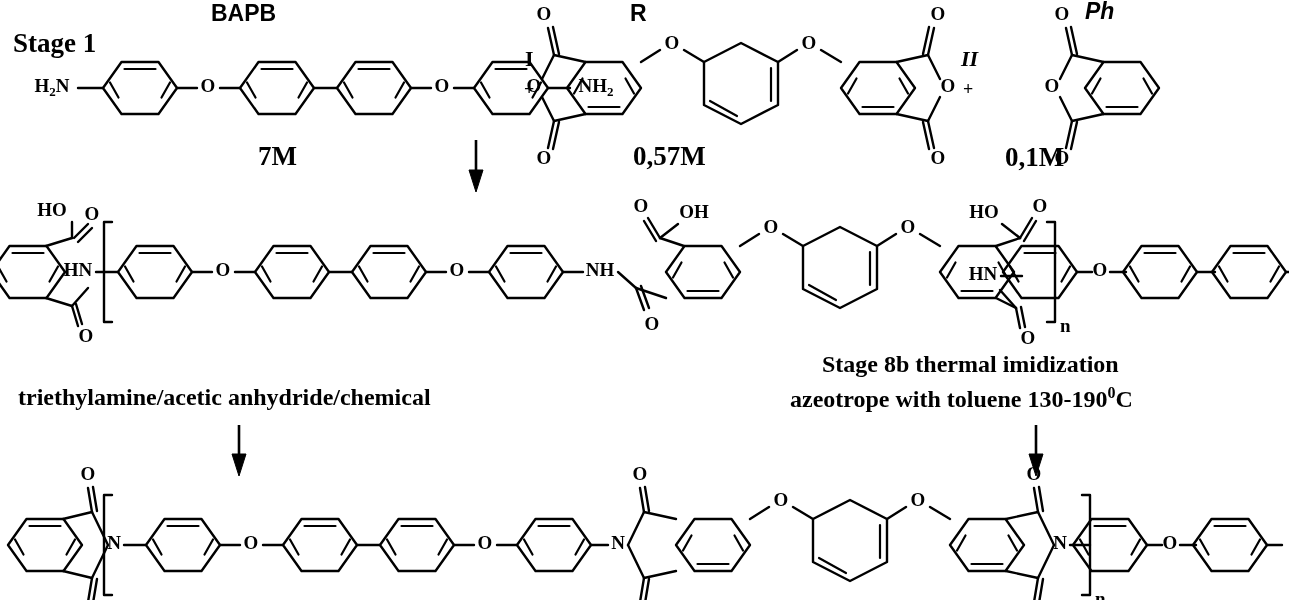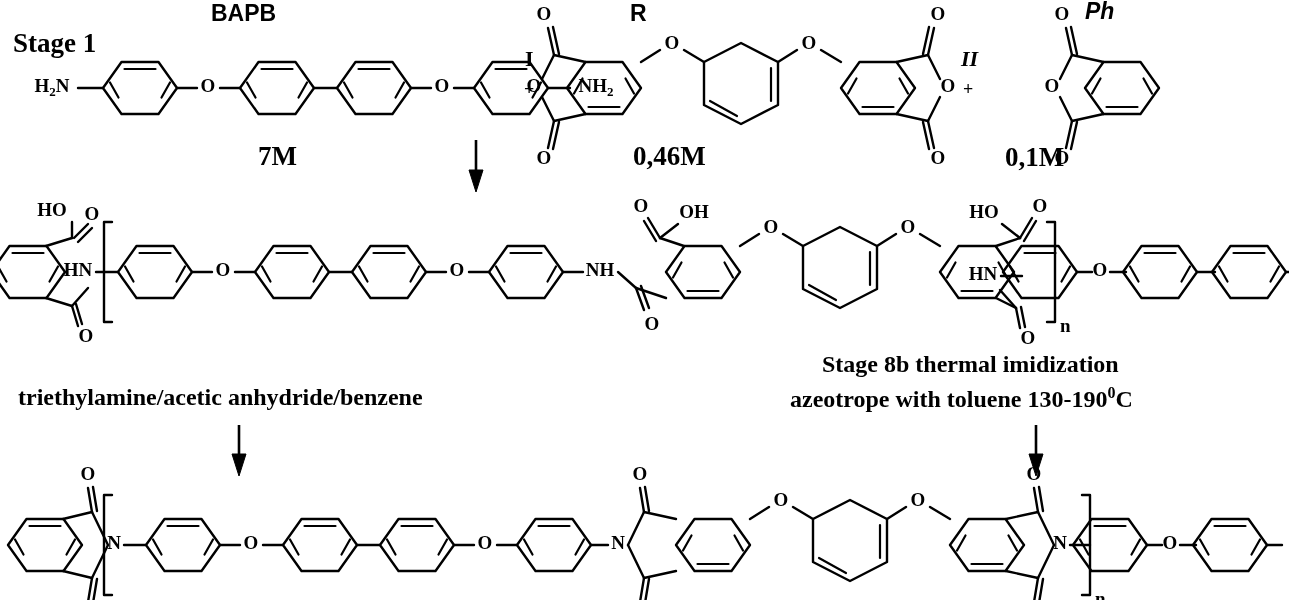--- a/index.html
+++ b/index.html
@@ -366,21 +366,21 @@
       <text class="atom" x="1170" y="545">O</text>
       <path class="bond" stroke-width="2.4" d="M 1180,545 L 1196,545"></path>
       <g transform="translate(1230,545)">
           <use href="#benzene"></use>
         </g>
       <path class="bond" stroke-width="2.4" d="M 1267,545 L 1282,545"></path>
     </g>
   </svg>
 
   <div class="lbl serif-b conc" style="left:258px;top:143px;">7M</div>
-  <div class="lbl serif-b conc" style="left:633px;top:143px;">0,46M</div>
+  <div class="lbl serif-b conc" style="left:633px;top:143px;">0,57M</div>
   <div class="lbl serif-b conc" style="left:1005px;top:144px;">0,1M</div>
 
-  <div class="lbl serif-b cond" style="left:18px;top:385px;">triethylamine/acetic anhydride/benzene</div>
+  <div class="lbl serif-b cond" style="left:18px;top:385px;">triethylamine/acetic anhydride/chemical</div>
 
   <div class="lbl serif-b cond" style="left:822px;top:352px;">Stage 8b thermal imidization</div>
   <div class="lbl serif-b cond" style="left:790px;top:385px;"><span>azeotrope with toluene 130-190</span><sup style="font-size:16px;">0</sup><span>C</span></div>
 
 </div>
 
 </body></html>

